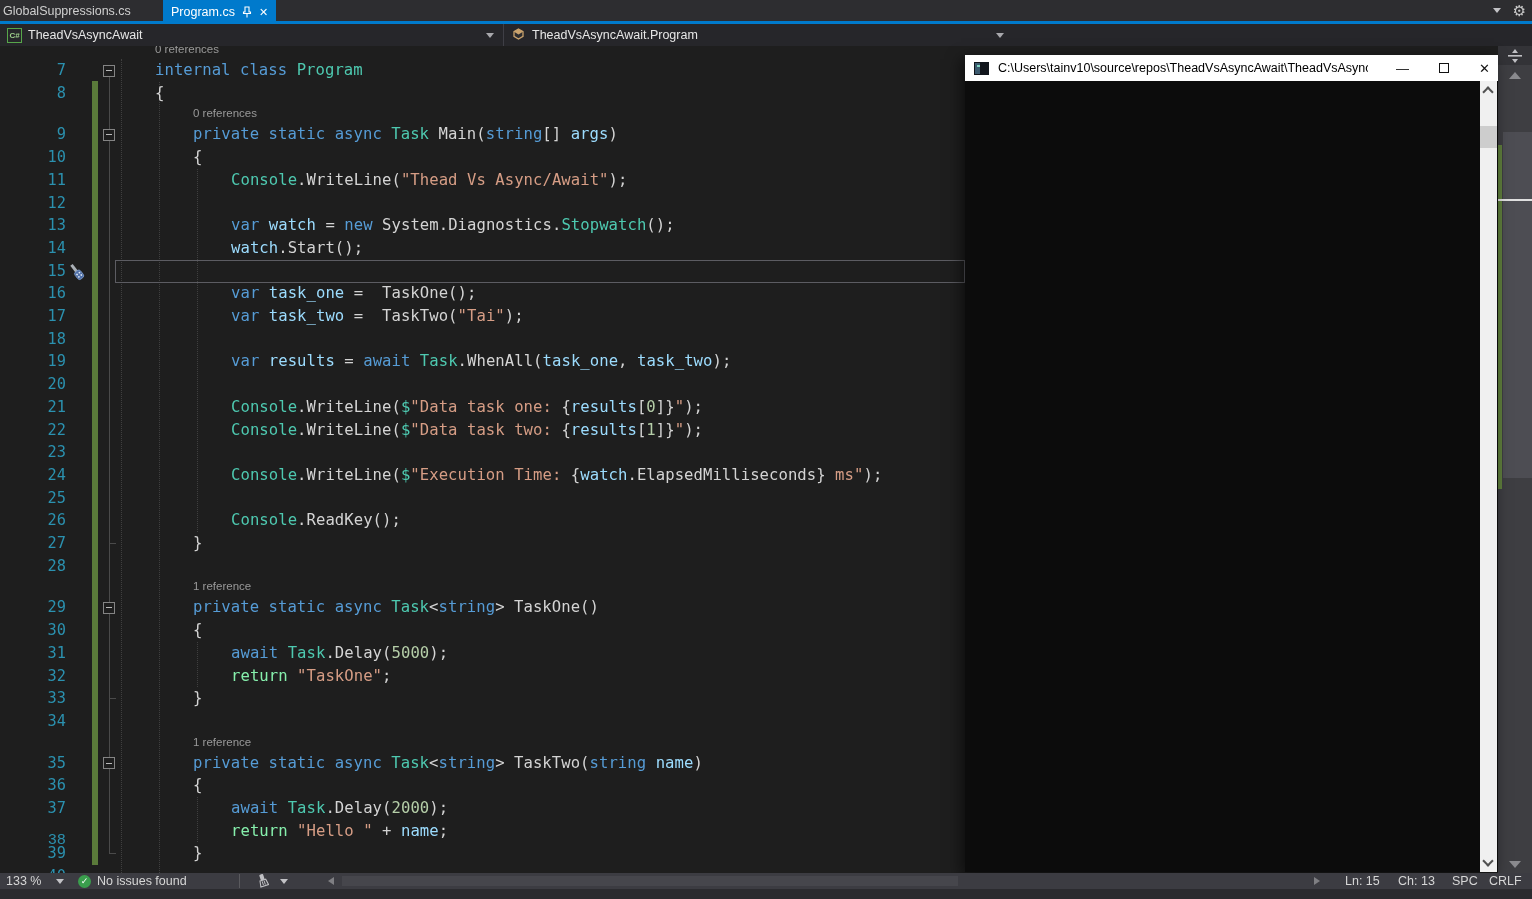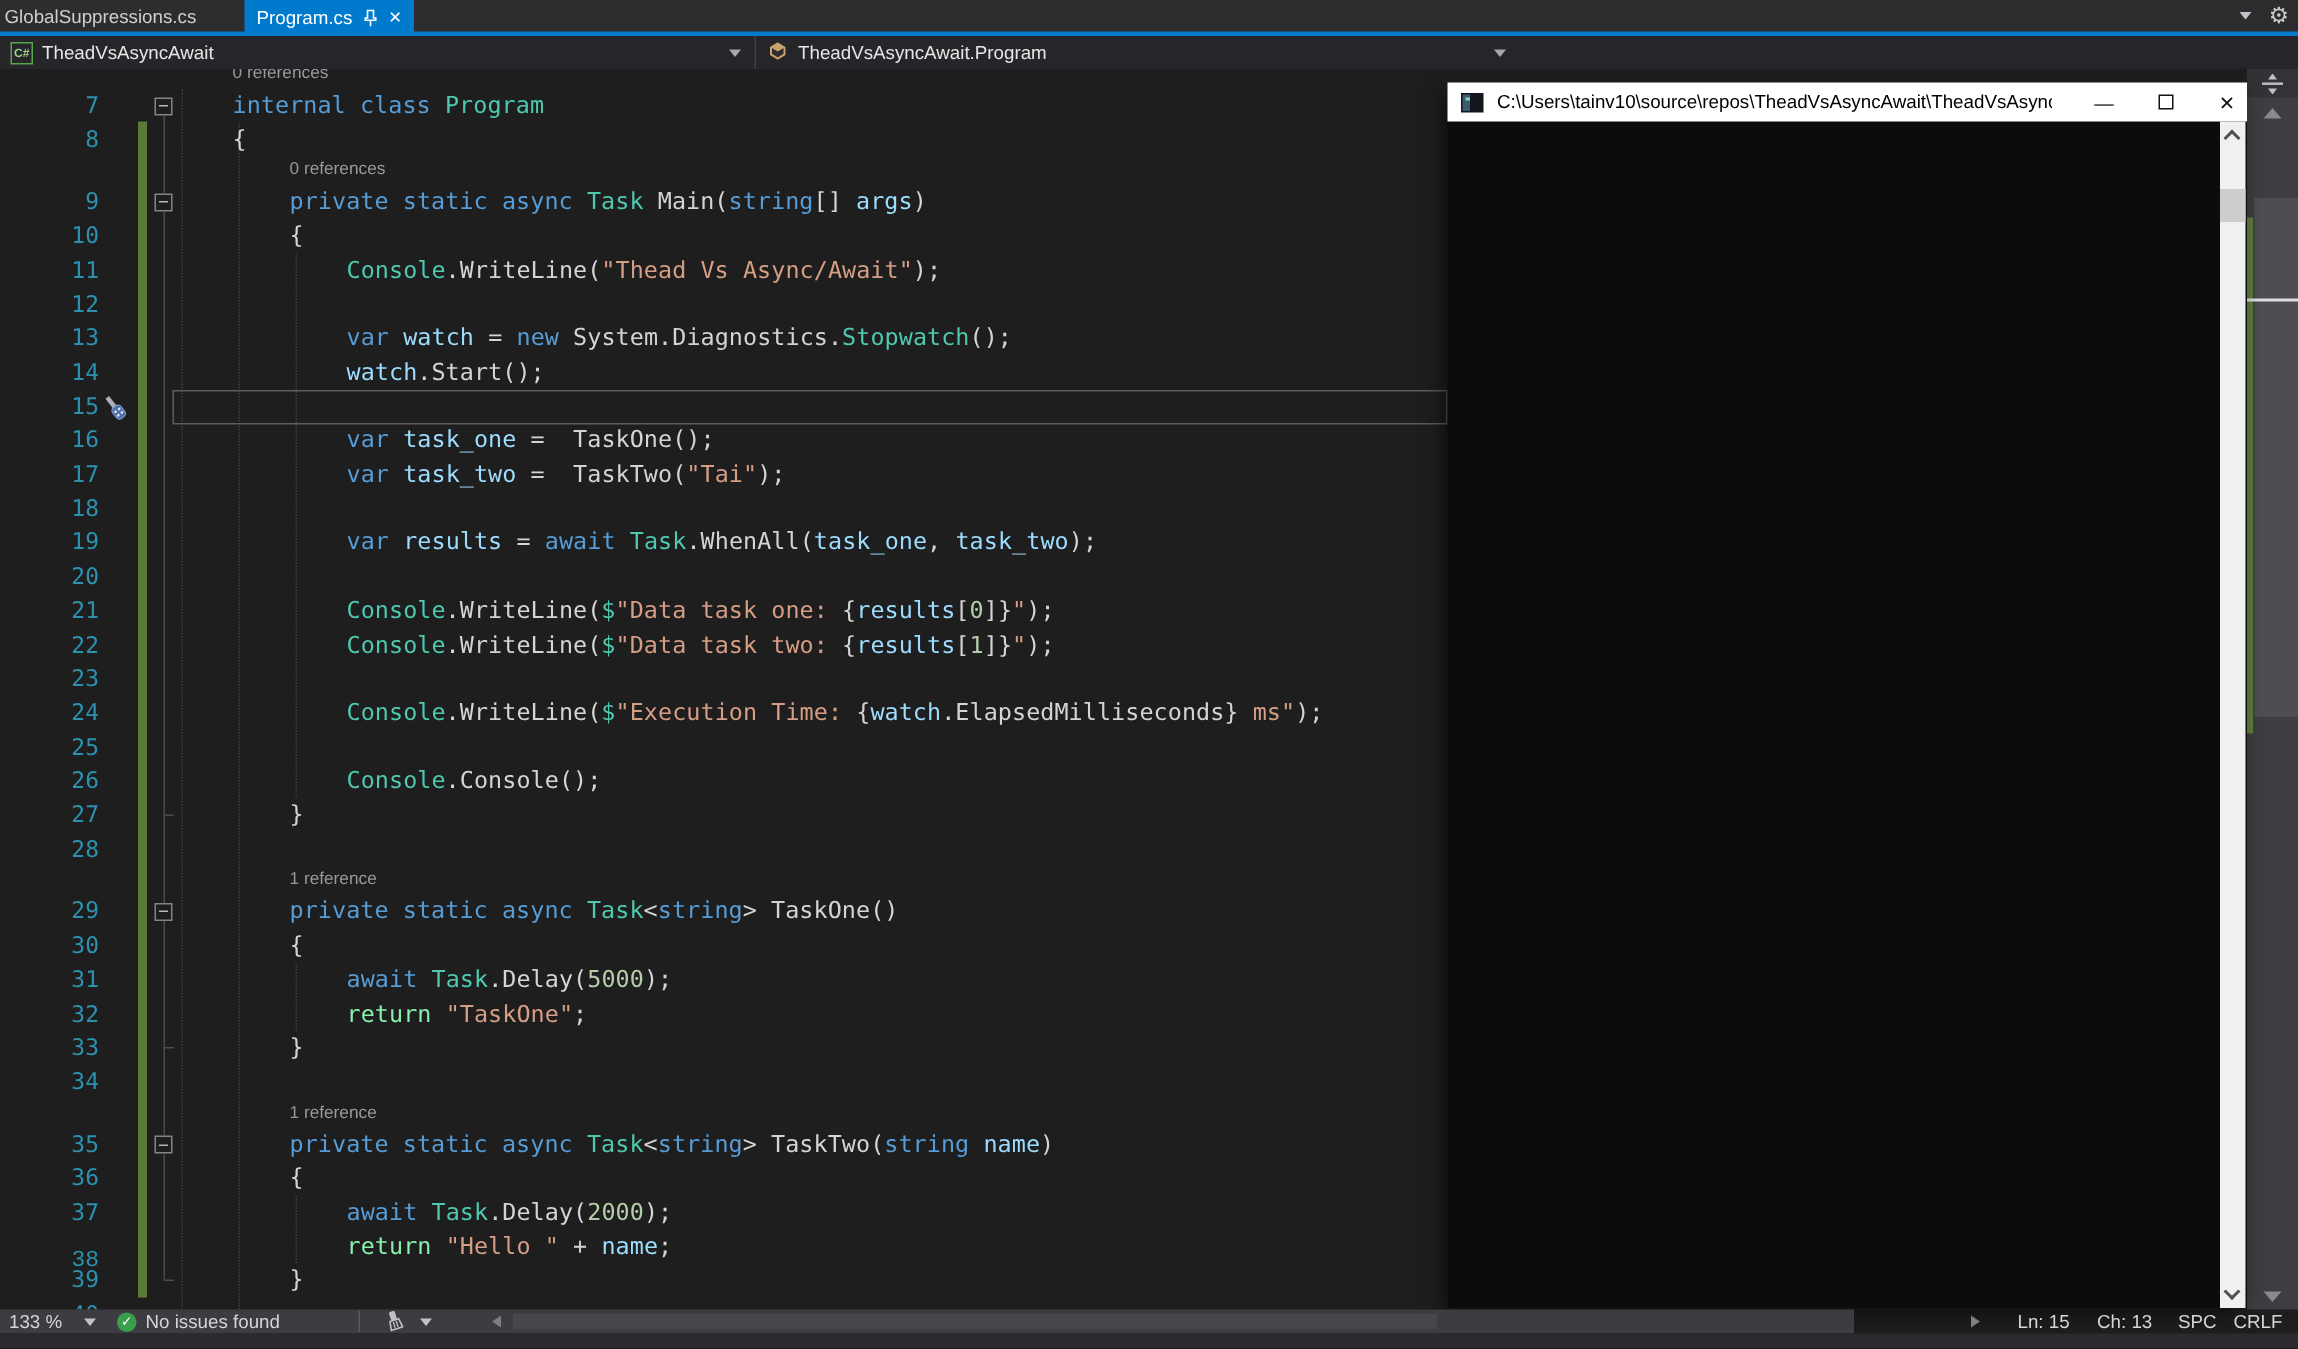--- a/index.html
+++ b/index.html
@@ -81,21 +81,21 @@
   .cbody { position:absolute; left:2px; top:28px; font-family:"DejaVu Sans Mono", monospace;
            font-size:13.5px; line-height:16px; color:#cccccc; white-space:pre; }
   .cscroll { position:absolute; right:1px; top:26px; width:17px; height:791px; background:#f0f0f0; }
   .cs-up { position:absolute; left:4px; top:7px; width:8px; height:8px; border-left:2px solid #505050;
            border-top:2px solid #505050; transform:rotate(45deg); }
   .cs-down { position:absolute; left:4px; bottom:7px; width:8px; height:8px; border-left:2px solid #505050;
            border-bottom:2px solid #505050; transform:rotate(-45deg); }
   .cthumb { position:absolute; left:0; top:45px; width:17px; height:22px; background:#cdcdcd; }
 
   
-  .statusbar { position:absolute; left:0; top:873px; width:1236px; height:16px; background:#3c3c42;
+  .statusbar { position:absolute; left:0; top:873px; width:1532px; height:16px; background:#3c3c42;
                color:#d6d6d6; font-size:12.5px; }
   .statusbar .item { position:absolute; top:0; line-height:16px; white-space:nowrap; }
   .sb-bottom { position:absolute; left:0; top:889px; width:1532px; height:10px; background:#2b2b2f; }
   .sb-sep { position:absolute; left:239px; top:1px; width:1px; height:14px; background:#5a5a5e; }
   .checkcircle { position:absolute; left:78px; top:1.5px; width:13px; height:13px; border-radius:50%;
                  background:#3a9e4d; color:#fff; font-size:9px; line-height:13px; text-align:center; }
   .tri-left { position:absolute; left:328px; top:4px; width:0; height:0;
               border-top:4.5px solid transparent; border-bottom:4.5px solid transparent;
               border-right:6px solid #7f7f83; }
   .tri-right { position:absolute; left:1314px; top:4px; width:0; height:0;
@@ -195,21 +195,21 @@
         <div class="codeline" style="top: 349.8px; left: 231px;"><span class="tk-ty">Console</span><span class="tk-pl">.WriteLine(</span><span class="tk-ty">$</span><span class="tk-str">"Data task one: </span><span class="tk-pl">{</span><span class="tk-var">results</span><span class="tk-pl">[</span><span class="tk-num">0</span><span class="tk-pl">]}</span><span class="tk-str">"</span><span class="tk-pl">);</span></div>
         <div class="lnum" style="top: 372.5px;">22</div>
         <div class="codeline" style="top: 372.5px; left: 231px;"><span class="tk-ty">Console</span><span class="tk-pl">.WriteLine(</span><span class="tk-ty">$</span><span class="tk-str">"Data task two: </span><span class="tk-pl">{</span><span class="tk-var">results</span><span class="tk-pl">[</span><span class="tk-num">1</span><span class="tk-pl">]}</span><span class="tk-str">"</span><span class="tk-pl">);</span></div>
         <div class="lnum" style="top: 395.2px;">23</div>
         <div class="codeline" style="top: 395.2px; left: 231px;"></div>
         <div class="lnum" style="top: 417.9px;">24</div>
         <div class="codeline" style="top: 417.9px; left: 231px;"><span class="tk-ty">Console</span><span class="tk-pl">.WriteLine(</span><span class="tk-ty">$</span><span class="tk-str">"Execution Time: </span><span class="tk-pl">{</span><span class="tk-var">watch</span><span class="tk-pl">.ElapsedMilliseconds}</span><span class="tk-str"> ms"</span><span class="tk-pl">);</span></div>
         <div class="lnum" style="top: 440.6px;">25</div>
         <div class="codeline" style="top: 440.6px; left: 231px;"></div>
         <div class="lnum" style="top: 463.3px;">26</div>
-        <div class="codeline" style="top: 463.3px; left: 231px;"><span class="tk-ty">Console</span><span class="tk-pl">.Console();</span></div>
+        <div class="codeline" style="top: 463.3px; left: 231px;"><span class="tk-ty">Console</span><span class="tk-pl">.ReadKey();</span></div>
         <div class="lnum" style="top: 486px;">27</div>
         <div class="foldtick" style="top: 497px;"></div>
         <div class="codeline" style="top: 486px; left: 193px;"><span class="tk-pl">}</span></div>
         <div class="lnum" style="top: 508.7px;">28</div>
         <div class="codeline" style="top: 508.7px; left: 193px;"></div>
         <div class="lensrow" style="top: 531.4px; left: 193px;">1 reference</div>
         <div class="lnum" style="top: 550.4px;">29</div>
         <div class="foldbox" style="top: 555.9px;"></div>
         <div class="codeline" style="top: 550.4px; left: 193px;"><span class="tk-kw">private</span><span class="tk-pl"> </span><span class="tk-kw">static</span><span class="tk-pl"> </span><span class="tk-kw">async</span><span class="tk-pl"> </span><span class="tk-ty">Task</span><span class="tk-pl">&lt;</span><span class="tk-kw">string</span><span class="tk-pl">&gt; TaskOne()</span></div>
         <div class="lnum" style="top: 573.1px;">30</div>

